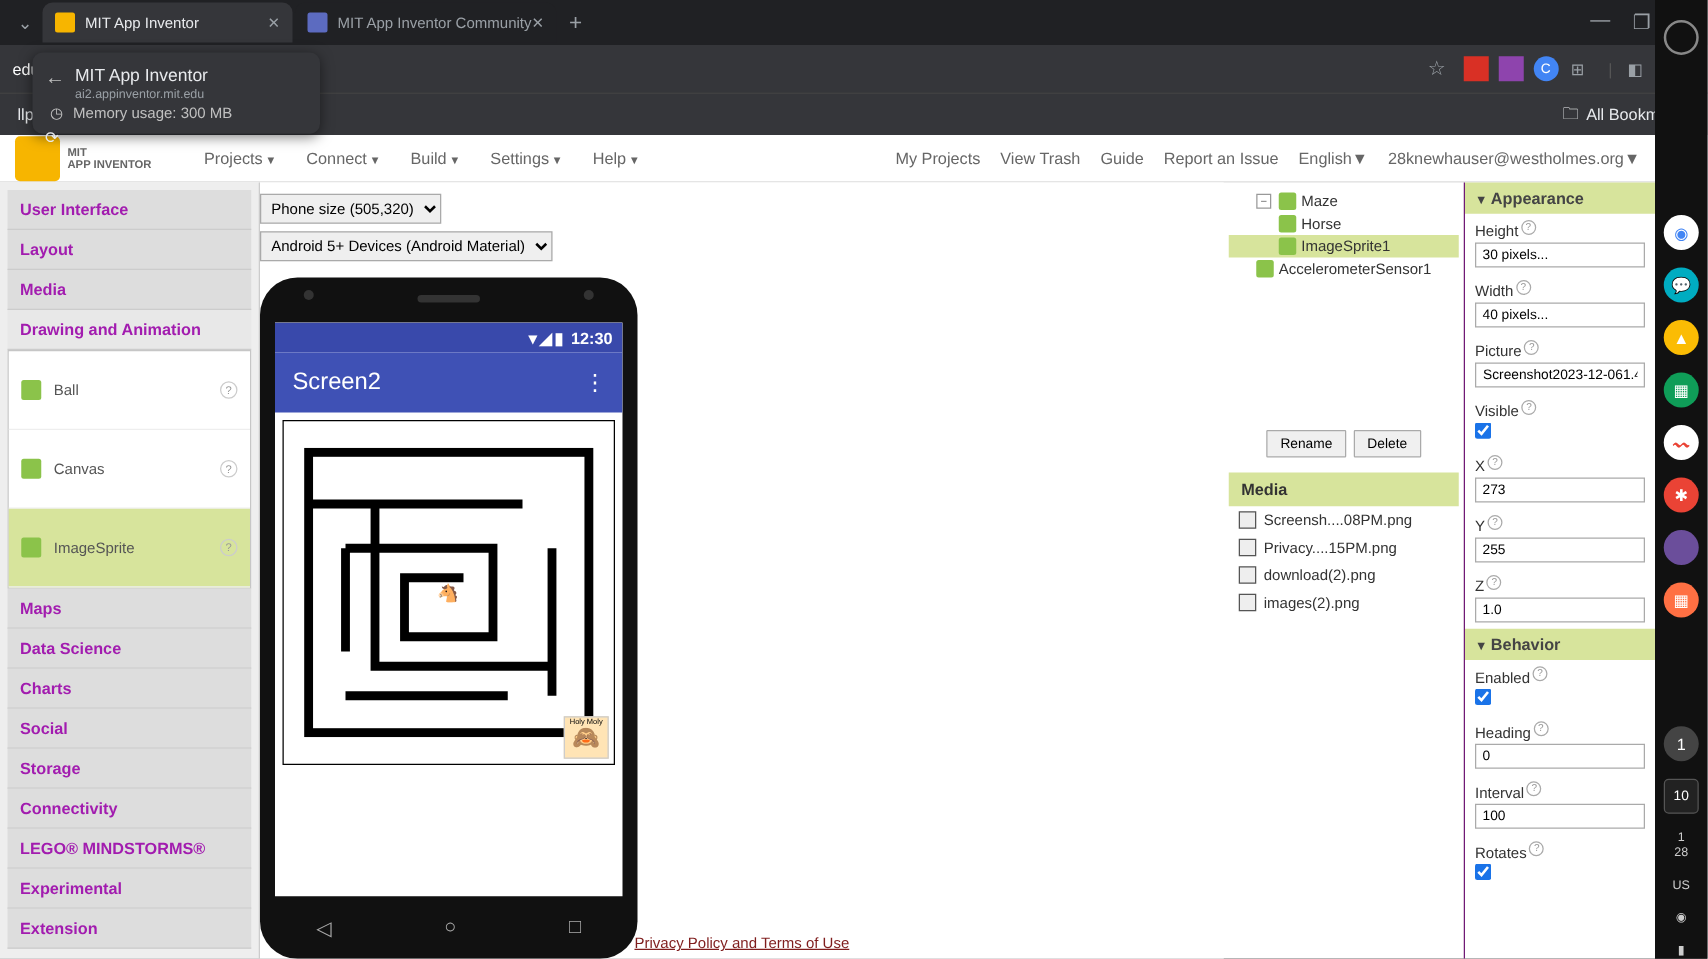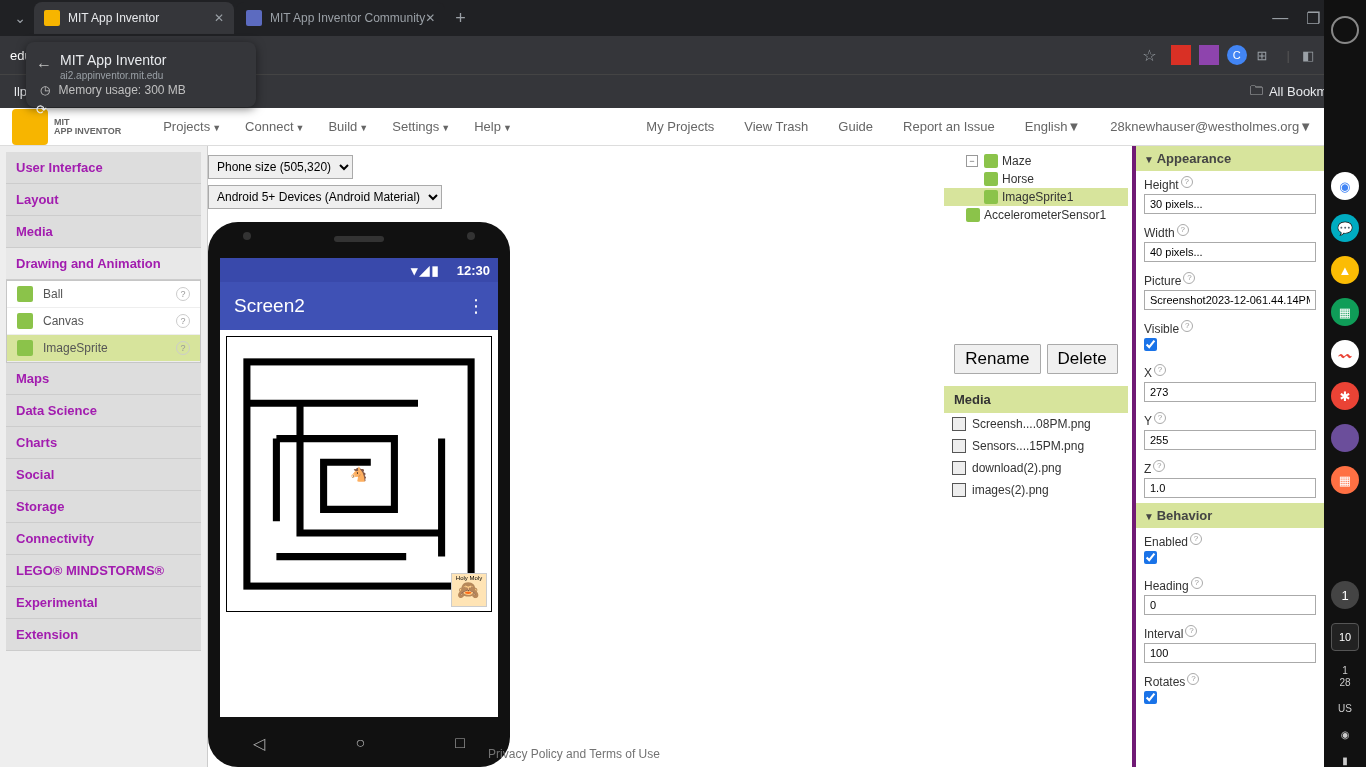--- a/index.html
+++ b/index.html
@@ -36,30 +36,30 @@
 .tooltip .back{position:absolute;left:10px;top:12px;color:#c0c0c0;font-size:16px}
 
 
 .app{position:absolute;top:108px;left:0;right:42px;bottom:0;background:#fff}
 
 .topmenu{height:38px;display:flex;align-items:center;padding:0 12px;font-size:13px;color:#666;border-bottom:1px solid #ddd}
 .logo{width:36px;height:36px;background:#f7b500;border-radius:4px;margin-right:6px}
 .logotxt{font-size:9px;font-weight:bold;color:#666;line-height:1;margin-right:30px}
 .menuitem{margin:0 12px;cursor:pointer}
 .menuitem .caret{font-size:9px;margin-left:2px}
-.rightmenu{margin-left:auto;display:flex;gap:30px;}
+.rightmenu{margin-left:auto;display:flex;gap:16px;}
 
 .workspace{display:flex;height:calc(100% - 38px)}
 
 
 .palette{width:208px;background:#eee;padding:6px;border-right:1px solid #ccc;overflow-y:auto}
 .palcat{background:#ddd;padding:8px 10px;font-size:13px;color:#a21caf;font-weight:bold;border-bottom:1px solid #ccc;cursor:pointer}
 .palcat.open{background:#e8e8e8}
 .palitems{background:#fff;border:1px solid #c6c6c6}
-.palitem{padding:5px 10px;font-size:12px;color:#555;display:flex;align-items:center;gap:10px;border-bottom:1px solid #eee;cursor:grab}
+.palitem{padding:23px 10px;font-size:12px;color:#555;display:flex;align-items:center;gap:10px;border-bottom:1px solid #eee;cursor:grab}
 .palitem.sel{background:#d7e49c}
 .palitem .pi{width:16px;height:16px;background:#8bc34a;border-radius:2px}
 .palitem .q{margin-left:auto;width:14px;height:14px;border:1px solid #ccc;border-radius:50%;font-size:9px;display:flex;align-items:center;justify-content:center;color:#999}
 
 
 .viewer{flex:1;background:#fff;display:flex;flex-direction:column;align-items:flex-start;padding-top:6px;position:relative}
 .vsel{margin:3px 0}
 .vsel select{font-size:12px;padding:3px 4px;border:1px solid #aaa;background:#efefef}
 .phone{width:302px;height:590px;background:#111;border-radius:30px;margin-top:10px;padding:36px 12px 50px;position:relative}
 .phone::before{content:"";position:absolute;top:14px;left:50%;transform:translateX(-50%);width:50px;height:6px;background:#333;border-radius:3px}
@@ -68,38 +68,38 @@
 .screen{width:100%;height:100%;background:#fff;position:relative;overflow:hidden}
 .statusbar{height:24px;background:#3949ab;color:#fff;display:flex;justify-content:flex-end;align-items:center;padding:0 8px;font-size:13px;font-weight:bold;gap:2px}
 .appbar{height:48px;background:#3f51b5;color:#fff;display:flex;align-items:center;padding:0 14px;font-size:19px}
 .appbar .more{margin-left:auto;font-size:18px;letter-spacing:-1px}
 .canvas{margin:6px;border:1px solid #000;height:276px;background:#fff;position:relative}
 .maze{position:absolute;inset:10px 14px;}
 .maze svg{width:100%;height:100%}
 .horse{position:absolute;left:50%;top:50%;transform:translate(-50%,-50%);font-size:14px}
 .sprite{position:absolute;right:4px;bottom:4px;width:36px;height:34px;background:#ffe4b5;border:1px solid #ccc;display:flex;align-items:center;justify-content:center;font-size:18px}
 .navbtns{position:absolute;bottom:14px;left:0;right:0;display:flex;justify-content:space-around;color:#aaa;font-size:16px}
-.footer{position:absolute;bottom:6px;left:50%;transform:translateX(-50%);font-size:12px;color:#737373;}
+.footer{position:absolute;bottom:6px;left:50%;transform:translateX(-50%);font-size:12px;color:#7f1d1d;text-decoration:underline}
 
 
 .comptree{width:192px;padding:6px 4px;font-size:12px;color:#333}
 .treeitem{display:flex;align-items:center;gap:4px;padding:2px 0 2px 10px}
 .treeitem.d1{padding-left:22px}
 .treeitem.d2{padding-left:40px}
 .treeitem.sel{background:#d7e49c}
 .treeitem .ti{width:14px;height:14px;background:#8bc34a;border-radius:2px}
 .toggle{width:12px;height:12px;border:1px solid #999;font-size:9px;display:flex;align-items:center;justify-content:center;margin-right:2px;color:#666}
 .treebtns{display:flex;gap:6px;justify-content:center;margin-top:120px}
-.treebtns button{font-size:17px;padding:4px 10px;border:1px solid #aaa;background:#f0f0f0;border-radius:1px;cursor:pointer}
+.treebtns button{font-size:11px;padding:4px 10px;border:1px solid #aaa;background:#f0f0f0;border-radius:1px;cursor:pointer}
 .mediahdr{background:#d7e49c;padding:6px 10px;font-weight:bold;font-size:13px;margin-top:12px}
 .mediaitem{padding:4px 8px;font-size:12px;display:flex;align-items:center;gap:6px}
 .mediaitem .mi{width:14px;height:14px;border:1px solid #555;background:#eee}
 
 
-.props{width:192px;border-left:4px solid #701a75;font-size:12px}
+.props{width:153px;border-left:1px solid #701a75;font-size:12px}
 .propsec{background:#d7e49c;padding:5px 8px;font-weight:bold;font-size:13px;color:#444}
 .propsec::before{content:"▼ ";font-size:10px}
 .prop{padding:5px 8px}
 .prop label{display:block;color:#333;margin-bottom:2px}
 .prop label .h{display:inline-block;width:12px;height:12px;border:1px solid #aaa;border-radius:50%;font-size:8px;text-align:center;color:#999;vertical-align:super;margin-left:2px}
 .prop input[type=text]{width:100%;padding:3px 5px;border:1px solid #aaa;font-size:11px}
 .prop input[type=checkbox]{accent-color:#1a73e8}
 
 
 .ospanel{position:absolute;right:0;top:0;width:42px;height:100%;background:#111;display:flex;flex-direction:column;align-items:center;padding-top:16px;gap:14px}
@@ -245,21 +245,21 @@
       <div class="vsel"><select><option>Phone size (505,320)</option></select></div>
       <div class="vsel"><select><option>Android 5+ Devices (Android Material)</option></select></div>
       <div class="phone">
         <span class="speaker"></span>
           <span class="camera"></span>
         <div class="screen">
           <div class="statusbar">
             <span>▾</span>
             <span>◢</span>
             <span>▮</span>
-            <span style="margin-left:16px">12:30</span>
+            <span style="margin-left:4px">12:30</span>
           </div>
           <div class="appbar">
             <span>Screen2</span>
             <span class="more">⋮</span>
           </div>
           <div class="canvas">
             <div class="maze">
               <svg viewBox="0 0 200 200">
                   <g stroke="#000" stroke-width="6" fill="none">
                 <rect x="5" y="5" width="190" height="190"></rect>
@@ -308,21 +308,21 @@
         <button>Delete</button>
       </div>
       <div class="mediahdr">Media</div>
       <div id="media">
           <div class="mediaitem">
             <span class="mi"></span>
             <span>Screensh....08PM.png</span>
           </div>
           <div class="mediaitem">
             <span class="mi"></span>
-            <span>Sensors....15PM.png</span>
+            <span>Privacy....15PM.png</span>
           </div>
           <div class="mediaitem">
             <span class="mi"></span>
             <span>download(2).png</span>
           </div>
           <div class="mediaitem">
             <span class="mi"></span>
             <span>images(2).png</span>
           </div>
         </div>

